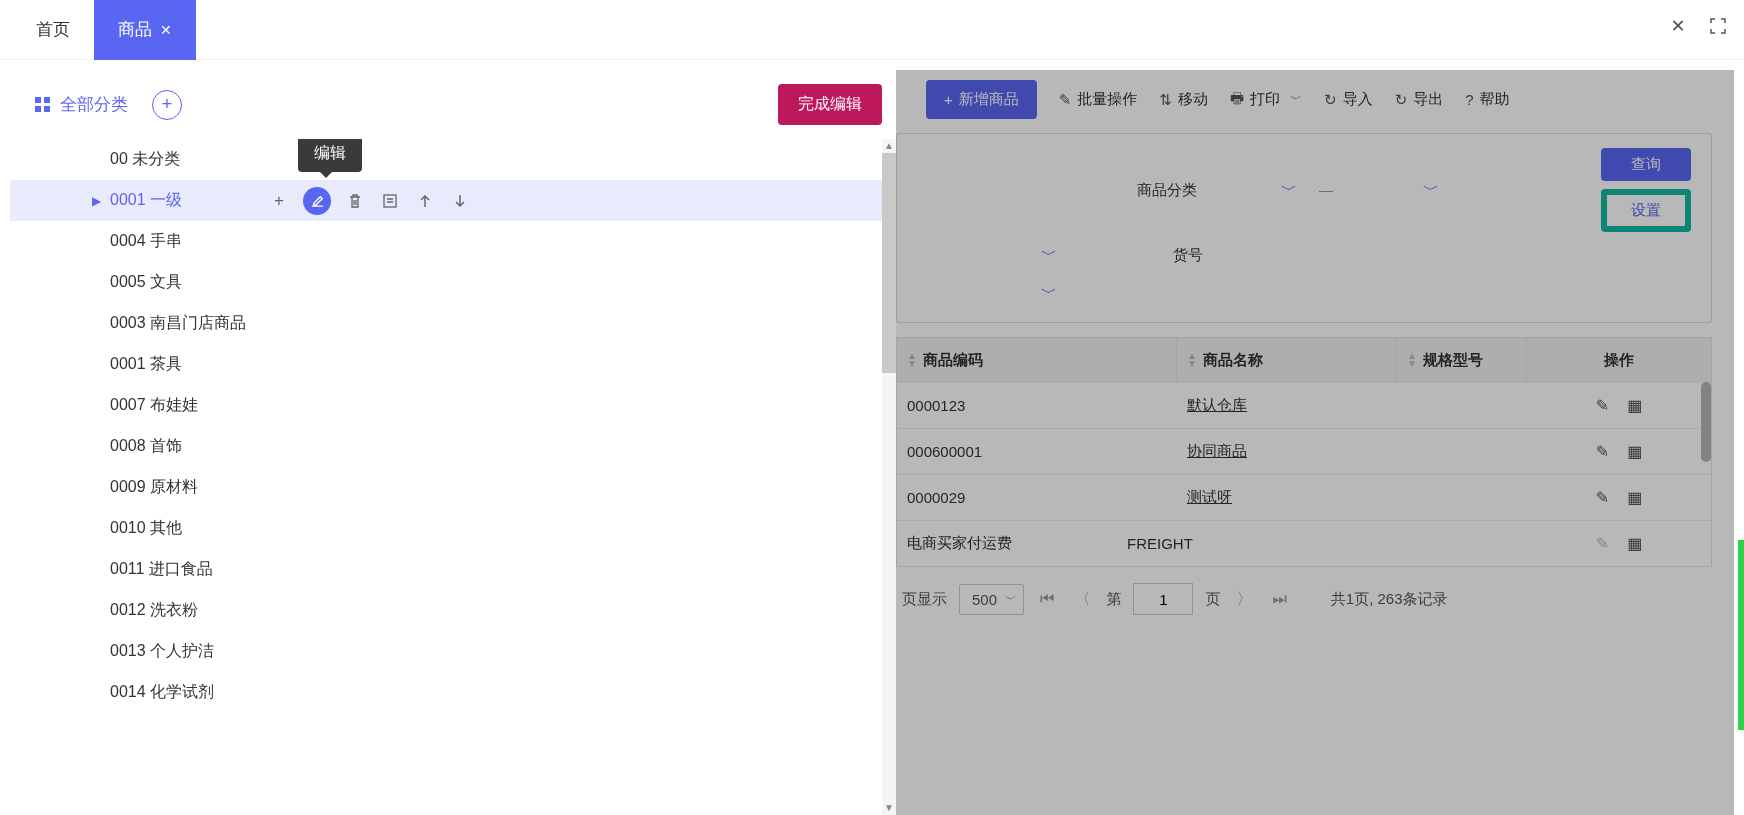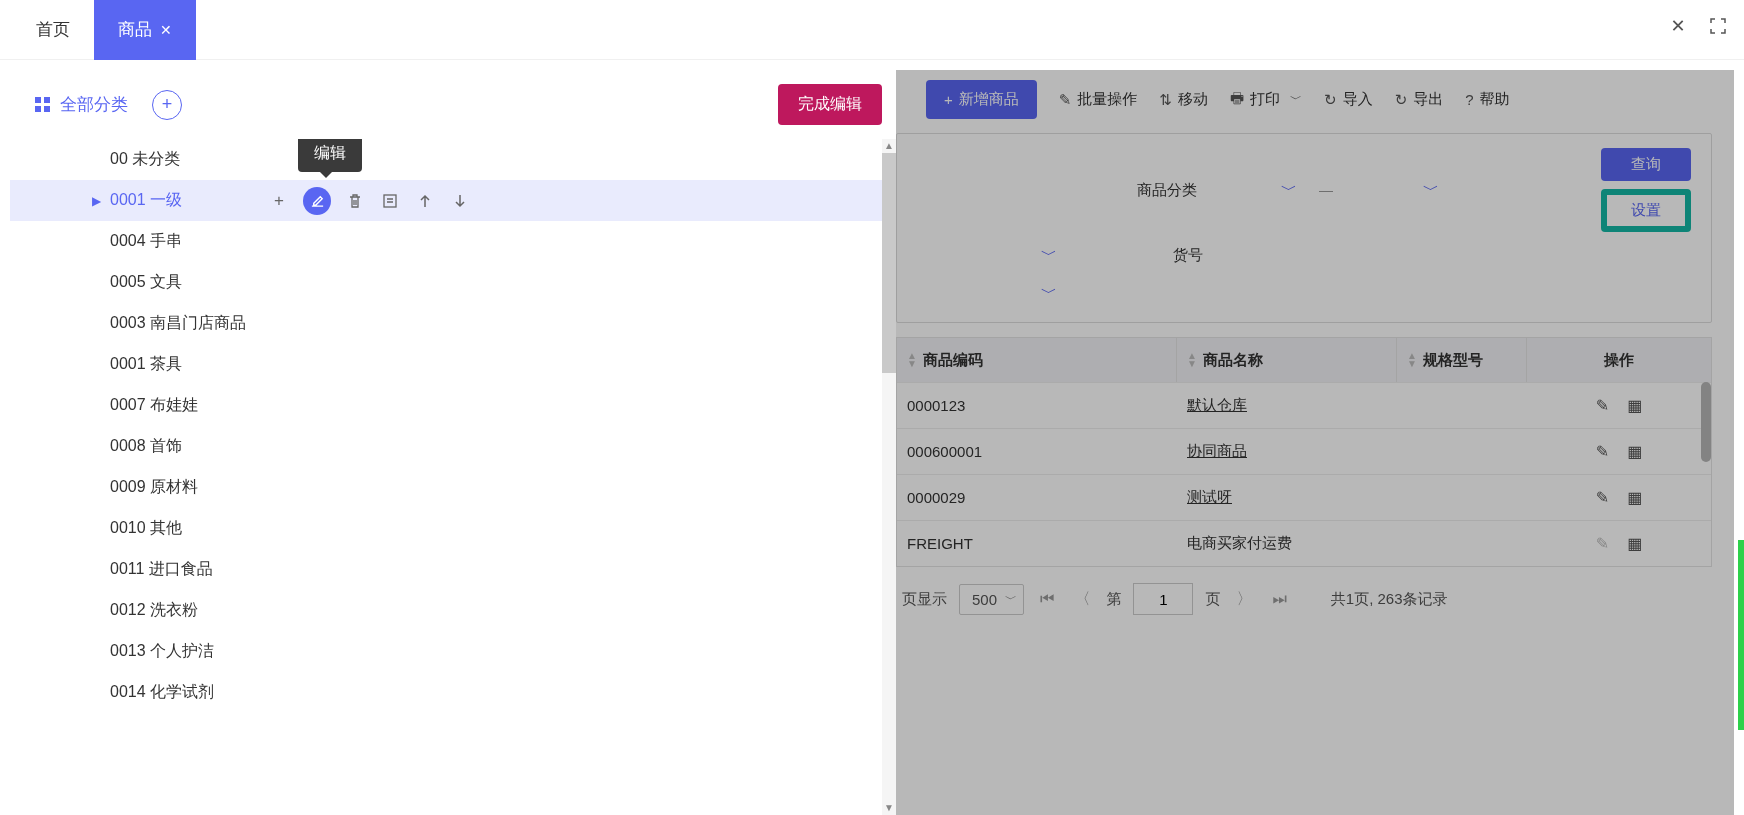--- a/index.html
+++ b/index.html
@@ -356,25 +356,25 @@
             <div class="td td-name">
                 <a>测试呀</a>
               </div>
             <div class="td td-spec"></div>
             <div class="td td-ops">
               <span class="row-icon">✎</span>
               <span class="row-icon">▦</span>
             </div>
           </div>
           <div class="tr">
+            <div class="td td-name">
+                <span>电商买家付运费</span>
+              </div>
             <div class="td td-code">
                 <span>FREIGHT</span>
-              </div>
-            <div class="td td-name">
-                <span>电商买家付运费</span>
               </div>
             <div class="td td-spec"></div>
             <div class="td td-ops">
               <span class="row-icon disabled">✎</span>
               <span class="row-icon">▦</span>
             </div>
           </div>
         </div>
         <div class="table-vscroll">
           <div class="table-vscroll-thumb"></div>

